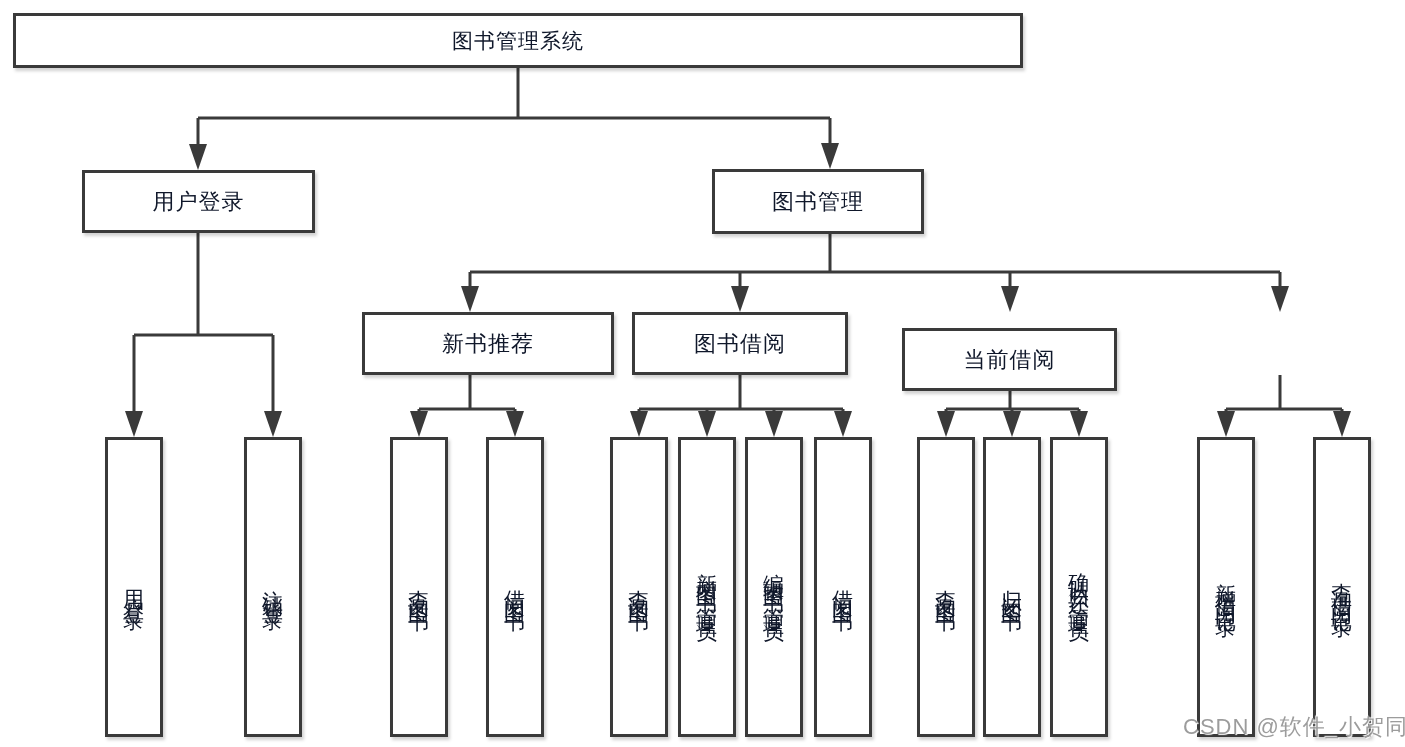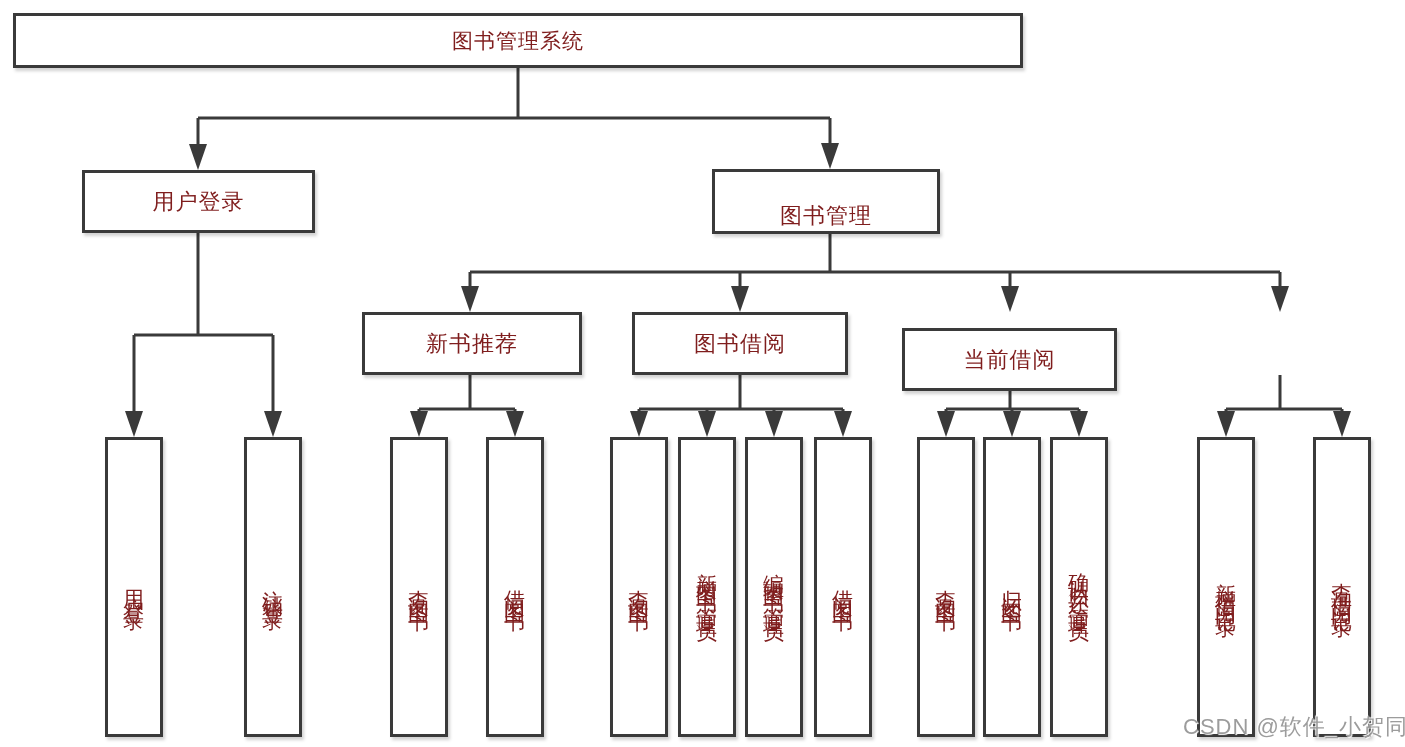--- a/index.html
+++ b/index.html
@@ -23,21 +23,21 @@
     pointer-events: none;
   }
   .box {
     position: absolute;
     box-sizing: border-box;
     border: 3px solid #3a3a3a;
     background: #ffffff;
     display: flex;
     align-items: center;
     justify-content: center;
-    color: #7f1d1d;
+    color: #0f172a;
     box-shadow: 2px 3px 3px rgba(0,0,0,0.18);
   }
   .hbox {
     font-size: 22px;
     letter-spacing: 1px;
     white-space: nowrap;
   }
   .root-box { font-size: 21px; }
   .leaf {
     writing-mode: vertical-rl;
@@ -102,25 +102,25 @@
     </g>
   </svg>
 
   <div class="box hbox root-box" style="left:13px; top:13px; width:1010px; height:55px;">
     <span>图书管理系统</span>
   </div>
 
   <div class="box hbox" style="left:82px; top:170px; width:233px; height:63px;">
     <span>用户登录</span>
   </div>
-  <div class="box hbox" style="left:712px; top:169px; width:228px; height:65px;align-items:flex-end;">
+  <div class="box hbox" style="left:712px; top:169px; width:212px; height:65px;">
     <span>图书管理</span>
   </div>
 
-  <div class="box hbox" style="left:362px; top:312px; width:220px; height:63px;">
+  <div class="box hbox" style="left:362px; top:312px; width:252px; height:63px;">
     <span>新书推荐</span>
   </div>
   <div class="box hbox" style="left:632px; top:312px; width:216px; height:63px;">
     <span>图书借阅</span>
   </div>
   <div class="box hbox" style="left:902px; top:328px; width:215px; height:63px;">
     <span>当前借阅</span>
   </div>
 
   <div class="box leaf" style="left:105px; top:437px; width:58px; height:300px;">

